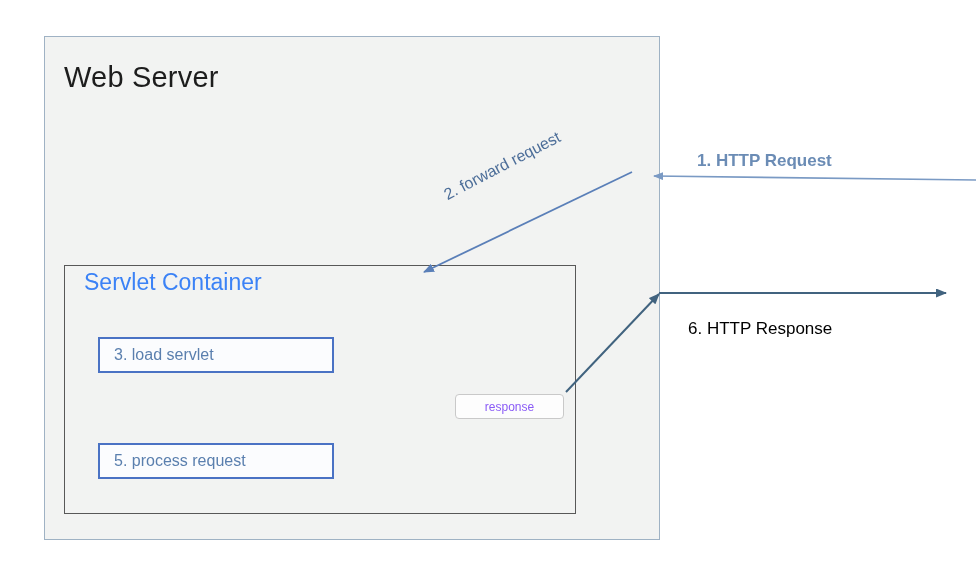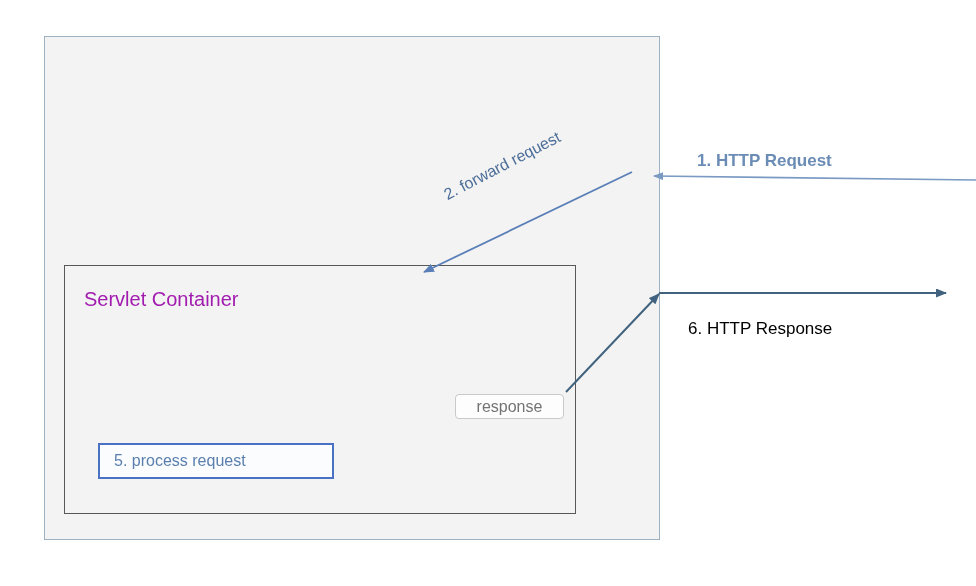--- a/index.html
+++ b/index.html
@@ -49,24 +49,24 @@
     top: 265px;
     width: 512px;
     height: 249px;
     background: #f2f3f2;
     border: 1.5px solid #585858;
     box-sizing: border-box;
   }
   .servlet-title {
     position: absolute;
     left: 84px;
-    top: 284px;
-    font-size: 20px;
+    top: 267px;
+    font-size: 23px;
     line-height: 30px;
-    color: #a21caf;
+    color: #3b82f6;
     white-space: nowrap;
   }
 
   
   .step-box {
     position: absolute;
     left: 98px;
     width: 236px;
     height: 36px;
     background: #fbfcfe;
@@ -95,23 +95,23 @@
     height: 25px;
     background: #fdfdfd;
     border: 1px solid #c9c9c9;
     border-radius: 4px;
     box-sizing: border-box;
     display: flex;
     align-items: center;
     justify-content: center;
   }
   .response-box .response-label {
-    font-size: 16px;
+    font-size: 12px;
     line-height: 14px;
-    color: #737373;
+    color: #8b5cf6;
     white-space: nowrap;
     text-align: center;
   }
 
   
   .arrows {
     position: absolute;
     left: 0;
     top: 0;
     width: 976px;
@@ -145,24 +145,28 @@
     transform: rotate(-27.5deg);
     transform-origin: left top;
   }
 </style>
 </head>
 <body>
 
 <div id="canvas">
 
   <div class="web-server-box"></div>
+  <div class="web-server-title">Web Server</div>
 
   <div class="servlet-box"></div>
   <div class="servlet-title">Servlet Container</div>
 
+  <div class="step-box step-1">
+    <span class="step-label">3. load servlet</span>
+  </div>
   <div class="step-box step-3">
     <span class="step-label">5. process request</span>
   </div>
 
   <div class="response-box">
     <span class="response-label">response</span>
   </div>
 
   <svg class="arrows" viewBox="0 0 976 586">
     <defs>

